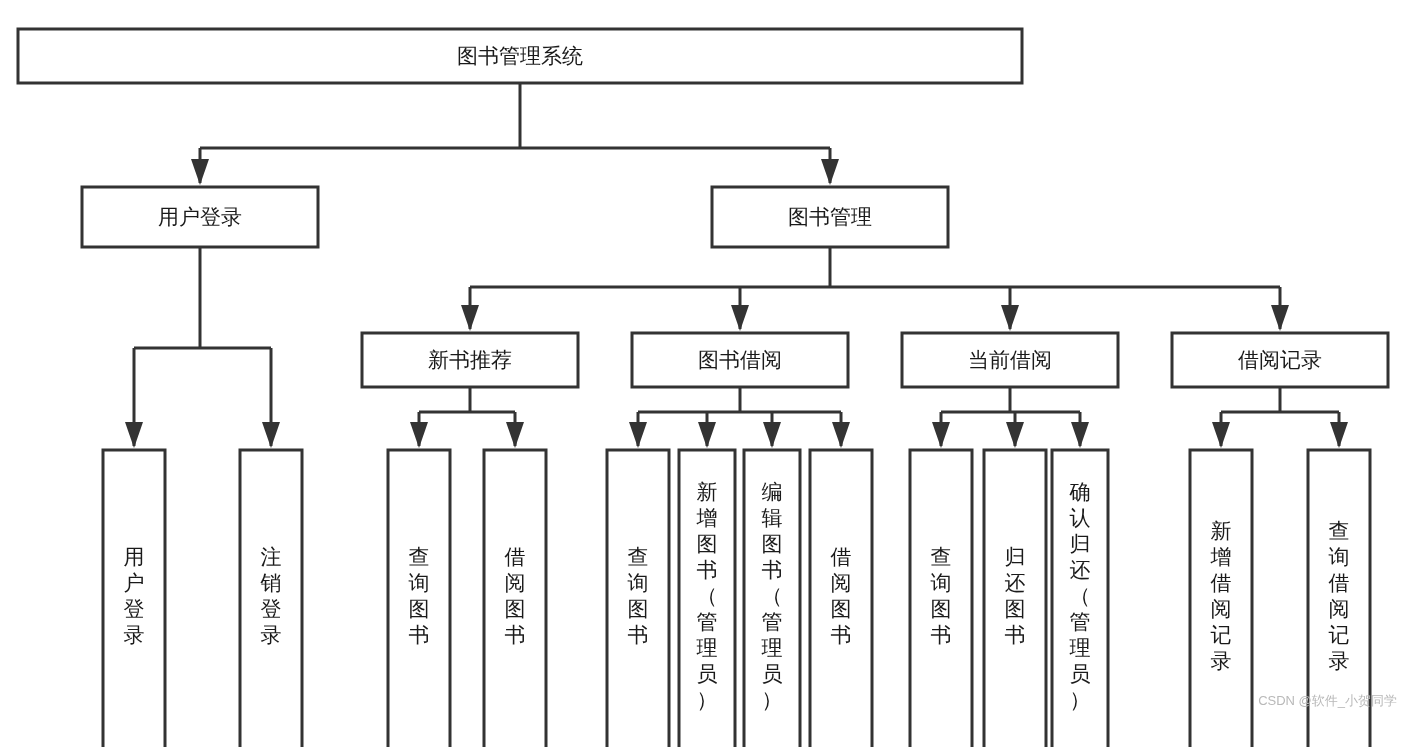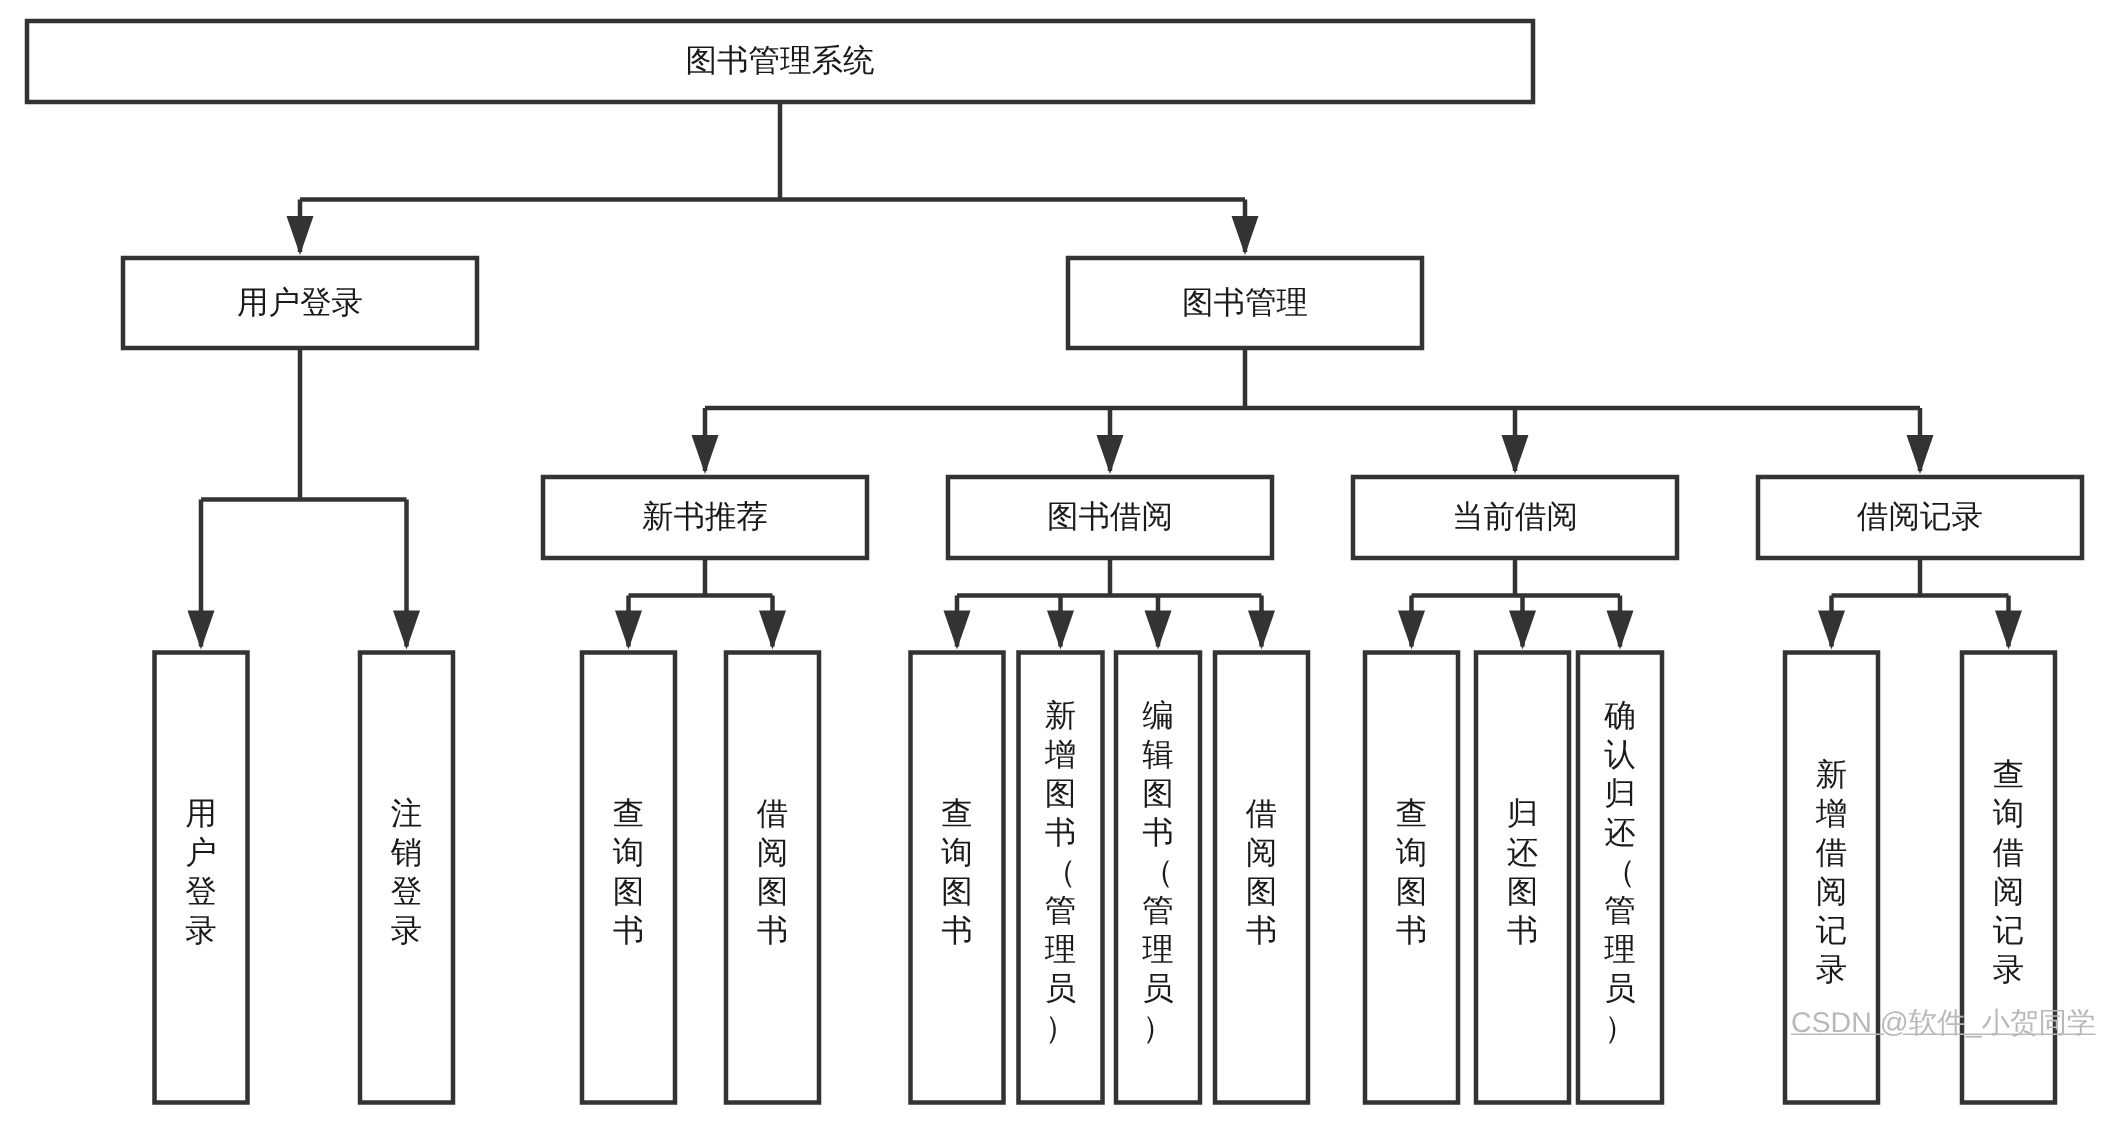--- a/index.html
+++ b/index.html
@@ -12,20 +12,21 @@
     width: 1405px;
     height: 747px;
     font-family: "Liberation Sans", "DejaVu Sans", sans-serif;
     overflow: hidden;
     position: relative;
   }
   #diagram-root {
     position: relative;
     width: 1405px;
     height: 700px;
+    margin-top: 15px;
   }
   svg.diagram-canvas {
     position: absolute;
     top: 0;
     left: 0;
     width: 1405px;
     height: 747px;
     display: block;
   }
   .node-box {
@@ -48,25 +49,24 @@
   }
   .arrow-head {
     fill: #333333;
     stroke: none;
   }
   .watermark {
     position: absolute;
     right: 8px;
     bottom: 5px;
     font-family: "Liberation Sans", "DejaVu Sans", sans-serif;
-    font-size: 19px;
+    font-size: 13px;
     color: #b9b9b9;
     white-space: nowrap;
     user-select: none;
-    text-decoration: underline;
   }
 </style>
 </head>
 <body>
 
 <div id="diagram-root">
   <svg class="diagram-canvas" viewBox="0 0 1405 747" xmlns="http://www.w3.org/2000/svg">
     <g id="connector-layer">
         <line x1="520" y1="68" x2="520" y2="133" class="connector"></line>
         <line x1="200" y1="133" x2="830" y2="133" class="connector"></line>

